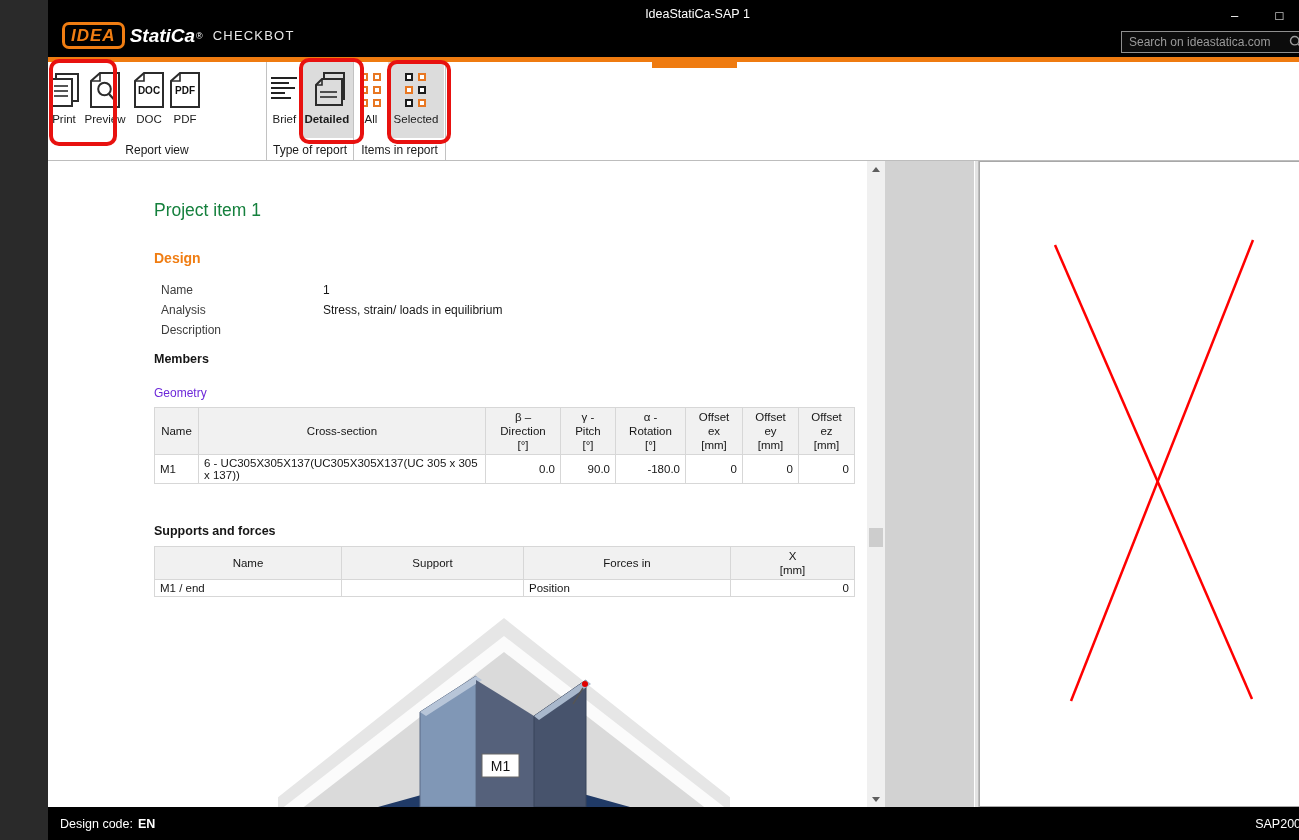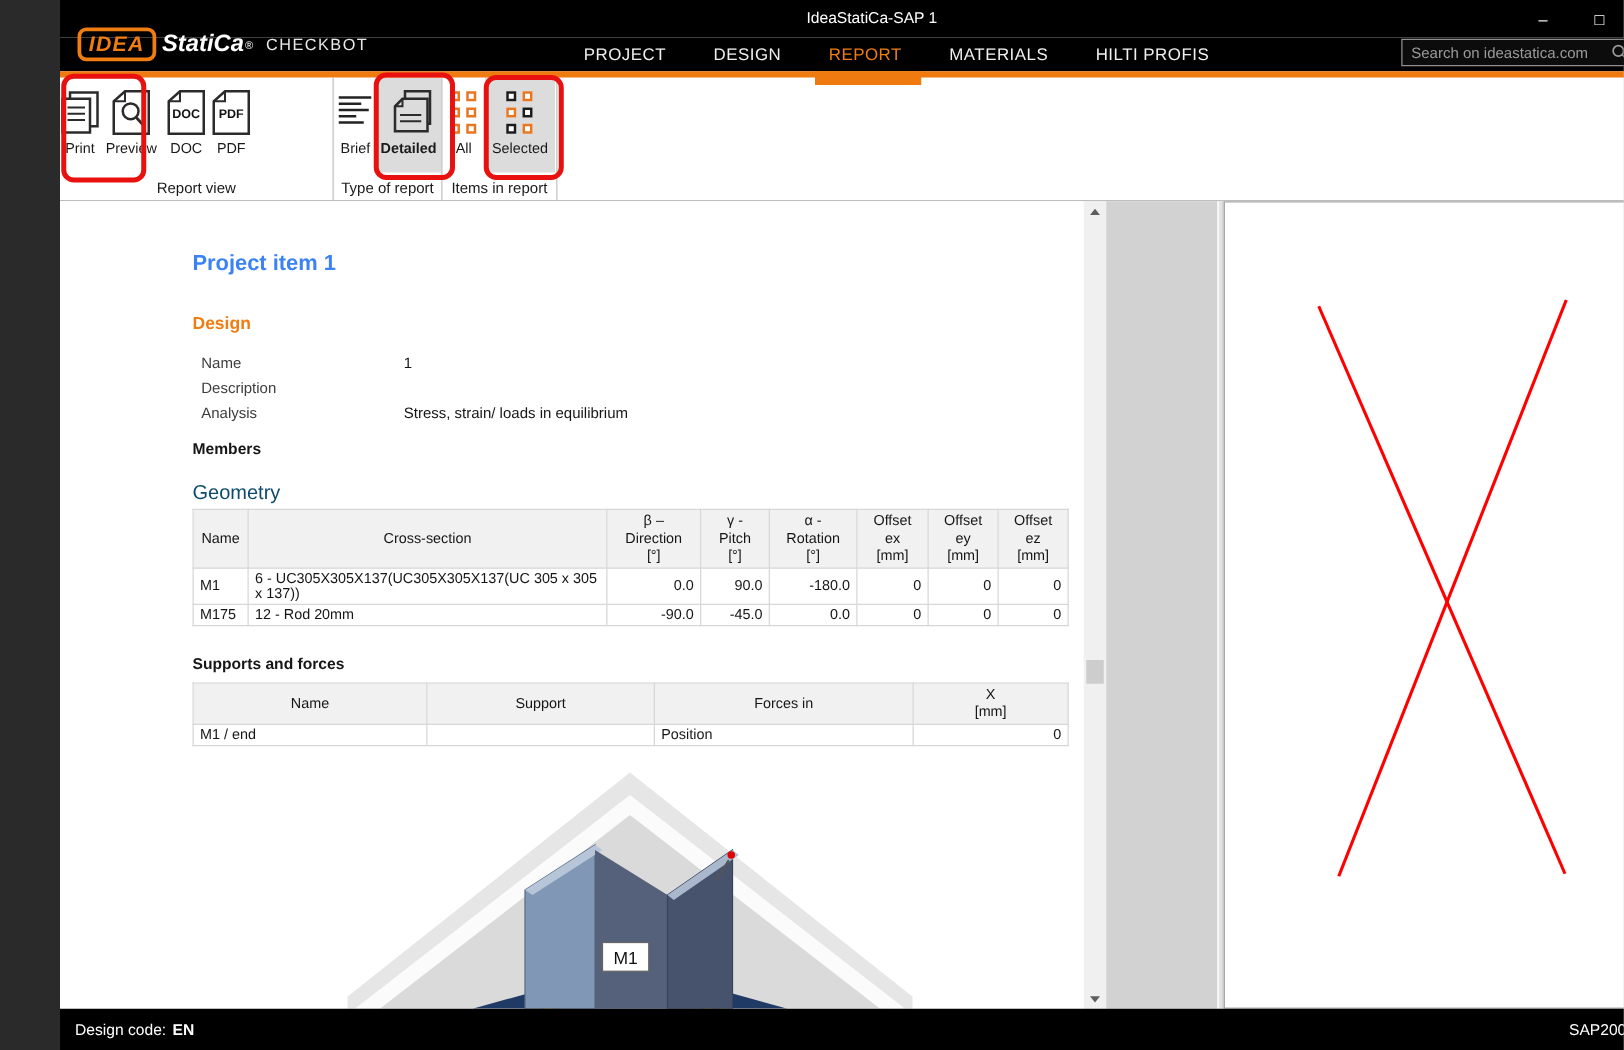--- a/index.html
+++ b/index.html
@@ -42,24 +42,24 @@
   .tb-icon{height:46px;display:flex;align-items:center;justify-content:center;}
   .tb-group-label{position:absolute;bottom:3px;width:100%;text-align:center;font-size:12px;color:#1a1a1a;}
   .tb-sep{position:absolute;top:0;width:1px;height:98px;background:#c2c2c2;}
   .grid-icon{display:grid;grid-template-columns:9px 9px;grid-auto-rows:9px;gap:4px;}
   .grid-icon span{width:8px;height:8px;box-sizing:border-box;background:#fff;border:2px solid #e87722;}
   .grid-icon span.k{border-color:#1c1c1c;}
   
   .hl{position:absolute;border:4px solid #e8110f;border-radius:10px;z-index:30;pointer-events:none;}
   
   .report-page{position:absolute;left:0;top:161px;width:819px;height:646px;background:#fff;overflow:hidden;}
-  .doc-h1{position:absolute;left:106px;top:200px;font-size:17.5px;font-weight:bold;color:#3b82f6;}
+  .doc-h1{position:absolute;left:106px;top:200px;font-size:17.5px;font-weight:normal;color:#15803d;}
   .doc-h2{position:absolute;left:106px;top:250px;font-size:14px;font-weight:bold;color:#f07d12;}
   .doc-h3{position:absolute;left:106px;font-size:12.5px;font-weight:bold;color:#161616;}
-  .doc-h4{position:absolute;left:106px;font-size:16px;color:#0c4a6e;}
+  .doc-h4{position:absolute;left:106px;font-size:12px;color:#6d28d9;}
   .fields{position:absolute;left:113px;top:280px;font-size:12px;}
   .field-row{height:20px;line-height:20px;display:flex;}
   .field-label{width:162px;color:#3d3d3d;}
   .field-value{color:#161616;}
   table.rpt{border-collapse:collapse;table-layout:fixed;position:absolute;left:106px;width:700px;
             font-size:11.5px;color:#161616;}
   table.rpt th,table.rpt td{border:1px solid #d7d7d7;padding:2px 5px;vertical-align:middle;box-sizing:border-box;}
   table.rpt th{background:#f1f1f1;font-weight:normal;text-align:center;line-height:1.22;}
   .tht{white-space:pre-line;}
   td.num{text-align:right;}
@@ -95,27 +95,20 @@
     </div>
   </div>
 
   <div class="menubar"></div>
   <div class="brand">
     <span class="brand-idea">IDEA</span>
     <span class="brand-statica">StatiCa</span>
     <span class="brand-reg">®</span>
     <span class="brand-product">CHECKBOT</span>
   </div>
-  <div class="nav-tabs">
-    <div class="nav-tab">PROJECT</div>
-    <div class="nav-tab">DESIGN</div>
-    <div class="nav-tab active">REPORT</div>
-    <div class="nav-tab">MATERIALS</div>
-    <div class="nav-tab">HILTI PROFIS</div>
-  </div>
   <div class="search-box">
     <input type="text" placeholder="Search on ideastatica.com" style="">
     <span class="search-glyph">
       <svg width="14" height="14" viewBox="0 0 14 14">
           <circle cx="5.7" cy="5.7" r="4.2" fill="none" stroke="#9b9b9b" stroke-width="1.4"></circle>
           <line x1="9" y1="9" x2="13" y2="13" stroke="#9b9b9b" stroke-width="1.4"></line>
         </svg>
     </span>
   </div>
   <div class="info-button">i</div>
@@ -247,26 +240,26 @@
   <div class="report-page">
     <div class="doc-h1" style="top:39px;left:106px;position:absolute;">Project item 1</div>
     <div class="doc-h2" style="top:89px;left:106px;position:absolute;">Design</div>
 
     <div class="fields" style="top:119px;">
       <div class="field-row">
         <span class="field-label">Name</span>
         <span class="field-value">1</span>
       </div>
       <div class="field-row">
+        <span class="field-label">Analysis</span>
+        <span class="field-value">Stress, strain/ loads in equilibrium</span>
+      </div>
+      <div class="field-row">
         <span class="field-label">Description</span>
         <span class="field-value"></span>
-      </div>
-      <div class="field-row">
-        <span class="field-label">Analysis</span>
-        <span class="field-value">Stress, strain/ loads in equilibrium</span>
       </div>
     </div>
 
     <div class="doc-h3" style="top:191px;">Members</div>
     <div class="doc-h4" style="top:225px;">Geometry</div>
 
     <table class="rpt" style="top:246px;">
       <colgroup>
           <col style="width:44px">
           <col style="width:287px">
@@ -315,30 +308,20 @@
 ez</div>
               <div>[mm]</div>
             </th>
       </tr>
       <tr>
         <td>M1</td>
         <td>6 - UC305X305X137(UC305X305X137(UC 305 x 305 x 137))</td>
         <td class="num">0.0</td>
         <td class="num">90.0</td>
         <td class="num">-180.0</td>
-        <td class="num">0</td>
-        <td class="num">0</td>
-        <td class="num">0</td>
-      </tr>
-      <tr>
-        <td>M175</td>
-        <td>12 - Rod 20mm</td>
-        <td class="num">-90.0</td>
-        <td class="num">-45.0</td>
-        <td class="num">0.0</td>
         <td class="num">0</td>
         <td class="num">0</td>
         <td class="num">0</td>
       </tr>
     </tbody>
       </table>
 
     <div class="doc-h3" style="top:363px;">Supports and forces</div>
 
     <table class="rpt" style="top:385px;">

